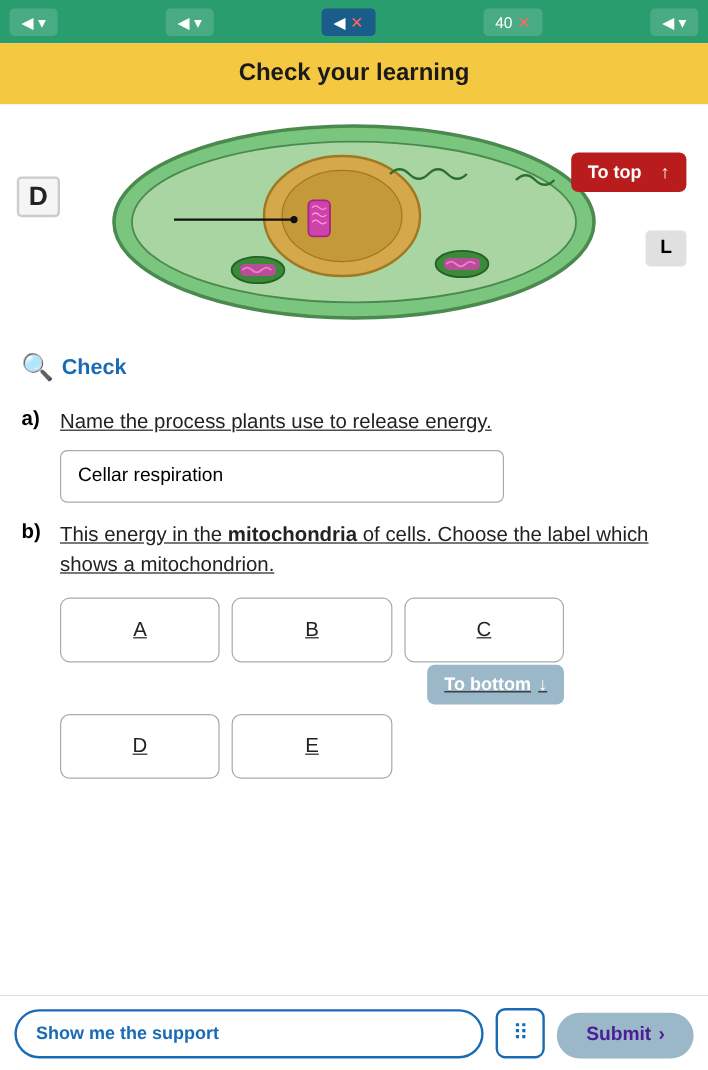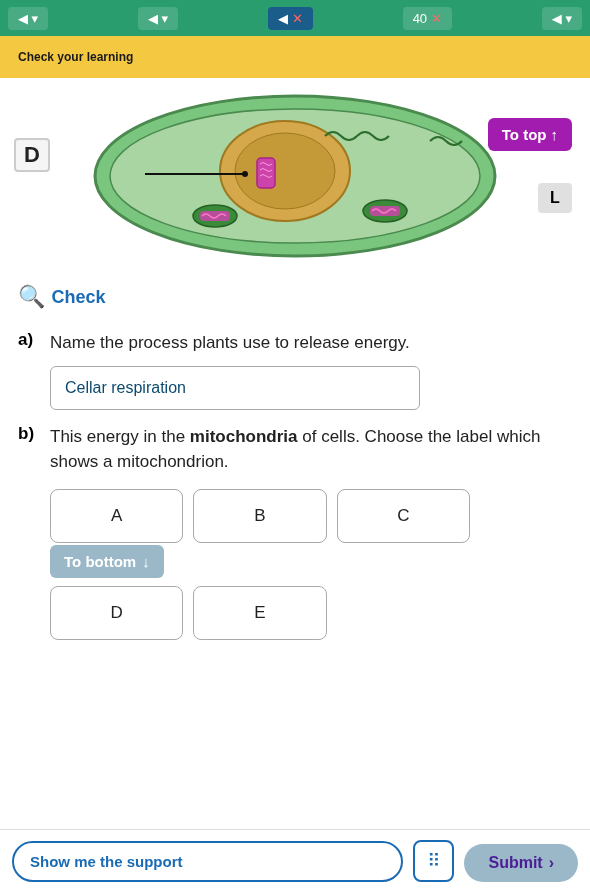--- a/index.html
+++ b/index.html
@@ -35,23 +35,24 @@
     .nav-btn.active-tab {
       background: #1a5c8a;
     }
 
     
     .header {
       background: #f5c842;
       padding: 14px 18px;
     }
     .header h1 {
-      font-size: 12px;
+      font-size: 20px;
       font-weight: bold;
       color: #1a1a1a;
+      text-align: center;
     }
 
     
     .d-label {
       position: absolute;
       left: 0;
       top: 28px;
       font-size: 22px;
       font-weight: bold;
       color: #222;
@@ -59,31 +60,31 @@
       border: 2px solid #ccc;
       padding: 2px 8px;
       border-radius: 4px;
     }
 
     
     .to-top-btn {
       position: absolute;
       right: 18px;
       top: 40px;
-      background: #a21caf;
+      background: #b91c1c;
       color: white;
       border: none;
       border-radius: 6px;
       padding: 8px 14px;
       font-size: 15px;
       font-weight: bold;
       cursor: pointer;
       display: flex;
       align-items: center;
-      gap: 4px;
+      gap: 16px;
       z-index: 10;
     }
 
     
     .l-btn {
       position: absolute;
       right: 18px;
       top: 105px;
       background: #e0e0e0;
       border: none;
@@ -128,31 +129,32 @@
       font-size: 17px;
       font-weight: bold;
       min-width: 22px;
       padding-top: 0;
     }
     .question-body {
       flex: 1;
       font-size: 17px;
       line-height: 1.5;
       color: #222;
+      text-decoration: underline;
     }
 
     
     .answer-input {
       width: 100%;
       max-width: 370px;
       border: 1.5px solid #aaa;
       border-radius: 6px;
       padding: 12px 14px;
       font-size: 16px;
-      color: #0c4a6e;
+      color: #000000;
       margin-top: 10px;
       outline: none;
       background: #fff;
     }
 
     
     .choices-grid {
       display: grid;
       grid-template-columns: repeat(3, 1fr);
       gap: 10px;
@@ -174,21 +176,21 @@
       font-size: 17px;
       font-weight: normal;
       color: #222;
       cursor: pointer;
       text-align: center;
     }
 
     
     .to-bottom-area {
       display: flex;
-      justify-content: flex-start;
+      justify-content: flex-end;
       max-width: 420px;
       margin-top: 2px;
     }
     .to-bottom-btn {
       background: #9ab8c8;
       color: white;
       border: none;
       border-radius: 6px;
       padding: 8px 14px;
       font-size: 15px;

